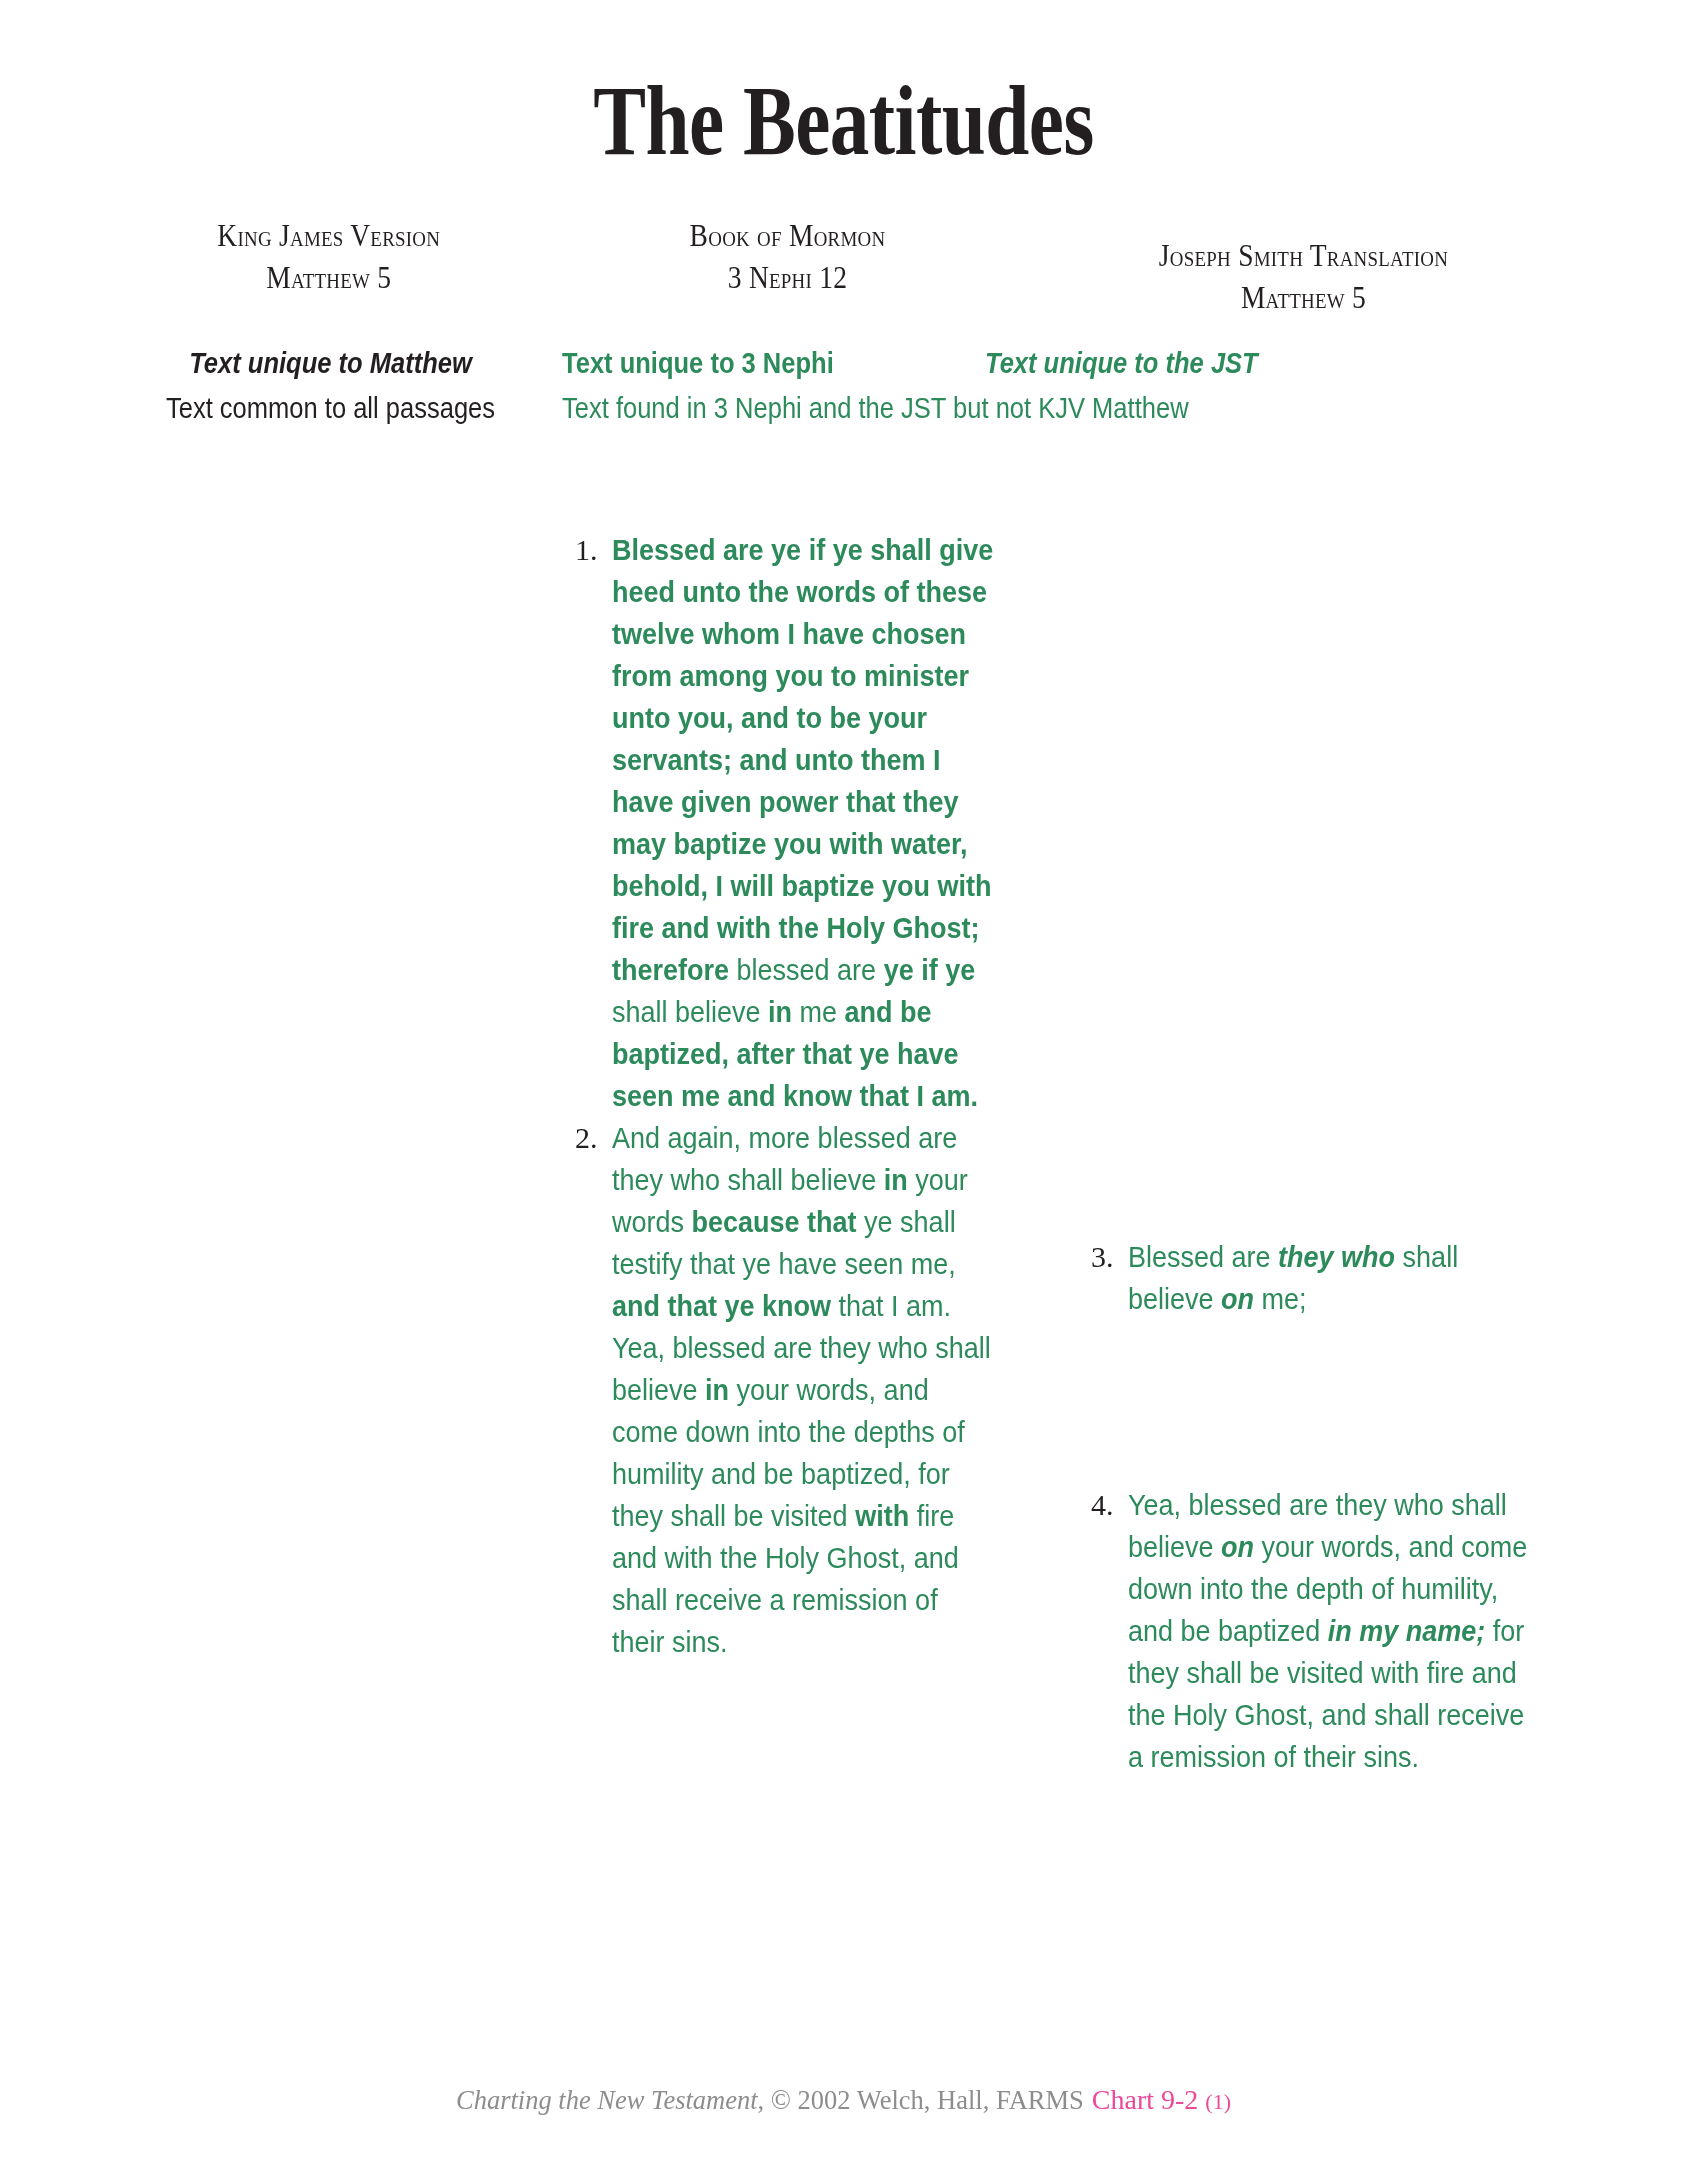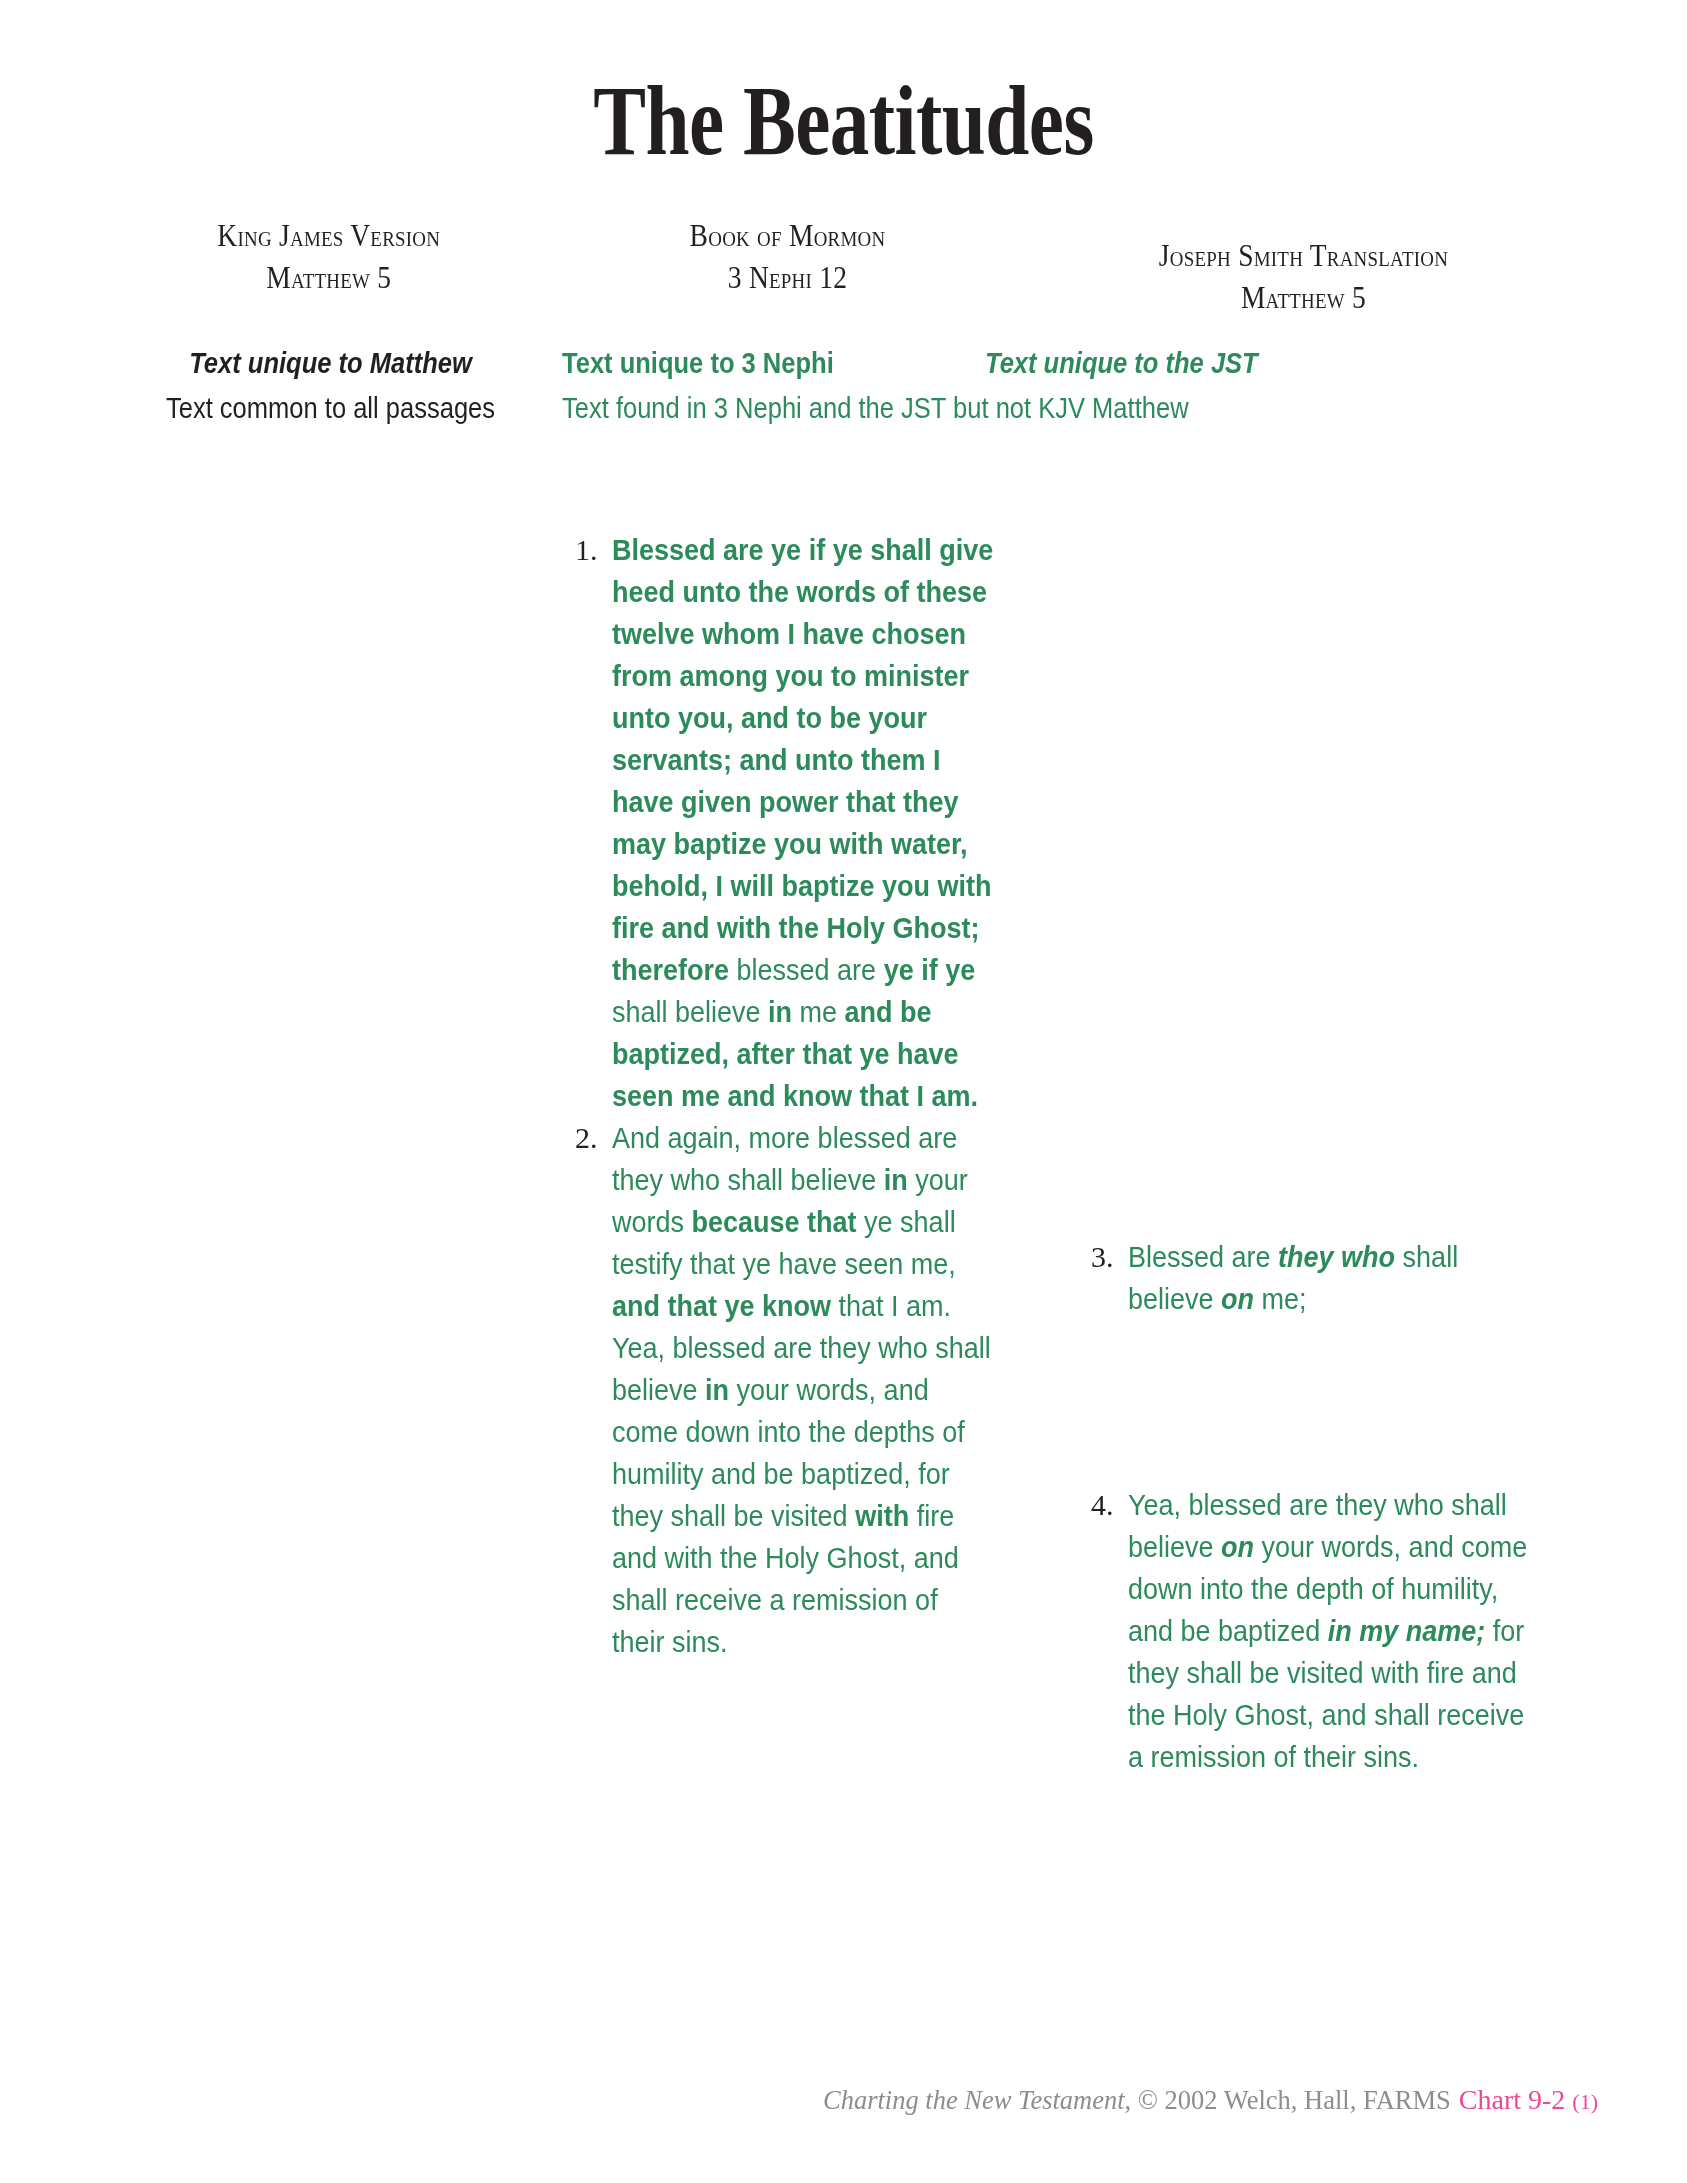--- a/index.html
+++ b/index.html
@@ -141,24 +141,24 @@
   .txt .bi { font-weight: bold; font-style: italic; }
 
   .spacer-sm { height: 22.5px; }
   .spacer-md { height: 41px; }
   .spacer-lg { height: 85px; }
 
   
   .footer {
     position: absolute;
     left: 99px;
-    right: 89px;
+    right: 99px;
     top: 2084px;
     display: flex;
-    justify-content: flex-end;
+    justify-content: center;
     align-items: baseline;
     gap: 8px;
   }
   .foot-left {
     font-family: "Liberation Serif", serif;
     font-size: 26.5px;
     color: #8d8d8d;
     white-space: nowrap;
   }
   .foot-left .ital { font-style: italic; }

